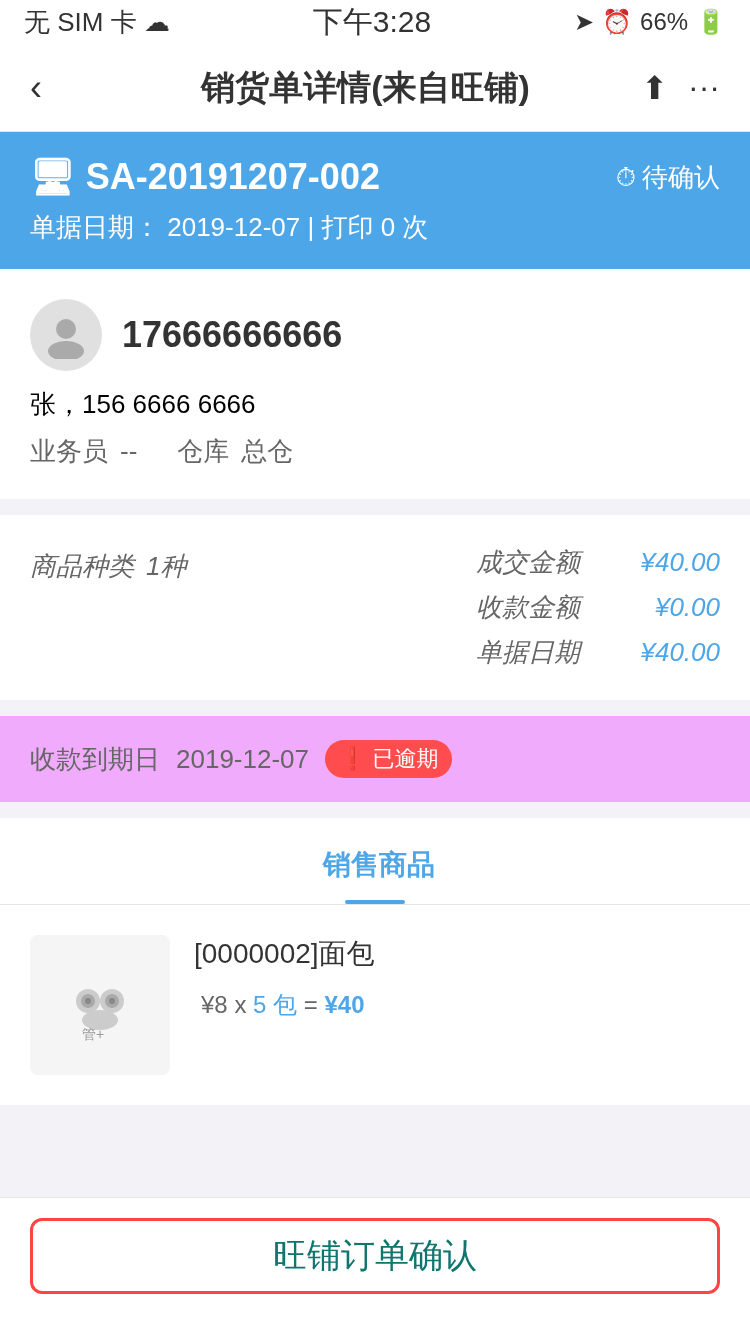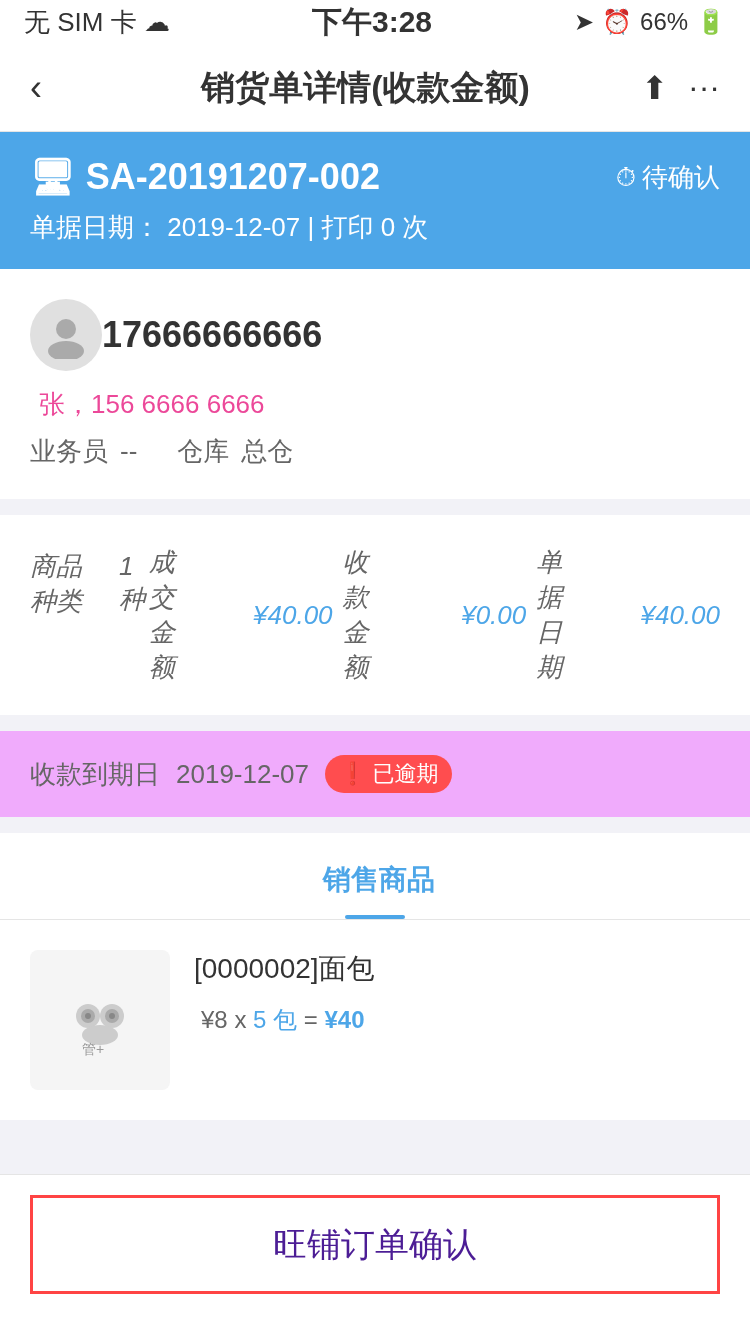--- a/index.html
+++ b/index.html
@@ -18,21 +18,21 @@
       height: 44px;
       background: #fff;
       display: flex;
       align-items: center;
       justify-content: space-between;
       padding: 0 24px;
       font-size: 26px;
       font-weight: 500;
     }
     .status-left { display: flex; align-items: center; gap: 8px; }
-    .status-center { font-size: 30px; font-weight: 700; }
+    .status-center { font-size: 30px; font-weight: 400; }
     .status-right { display: flex; align-items: center; gap: 8px; font-size: 24px; }
 
     
     .nav-bar {
       height: 88px;
       background: #fff;
       display: flex;
       align-items: center;
       justify-content: space-between;
       padding: 0 30px;
@@ -94,42 +94,42 @@
 
     
     .customer-card {
       background: #fff;
       padding: 30px;
       margin-bottom: 16px;
     }
     .customer-top {
       display: flex;
       align-items: center;
+      gap: 20px;
       margin-bottom: 16px;
     }
     .customer-avatar {
       width: 72px;
       height: 72px;
       border-radius: 50%;
       background: #e0e0e0;
       display: flex;
       align-items: center;
       justify-content: center;
       flex-shrink: 0;
     }
     .customer-name {
       font-size: 36px;
       font-weight: 600;
       color: #333;
     }
     .customer-info {
       font-size: 26px;
-      color: #ec4899;
+      color: #000000;
       margin-bottom: 12px;
-      margin-left: 9px;
     }
     .customer-meta {
       display: flex;
       align-items: center;
       gap: 40px;
       font-size: 26px;
       color: #666;
     }
     .customer-meta-item {
       display: flex;
@@ -150,21 +150,21 @@
     .summary-left {
       display: flex;
       align-items: center;
       gap: 12px;
       font-size: 26px;
       color: #666;
       padding-top: 4px;
     }
     .summary-right {
       display: flex;
-      flex-direction: row;
+      flex-direction: column;
       align-items: center;
       gap: 10px;
     }
     .summary-row {
       display: flex;
       align-items: center;
       gap: 20px;
       font-size: 26px;
     }
     .summary-label { color: #666; }
@@ -269,26 +269,26 @@
       position: fixed;
       bottom: 0;
       left: 0;
       width: 750px;
       background: #fff;
       padding: 20px 30px 40px;
       border-top: 1px solid #e5e5e5;
     }
     .confirm-btn {
       width: 100%;
-      height: 99px;
+      height: 76px;
       background: #fff;
       border: 3px solid #ff4444;
-      border-radius: 0;
+      border-radius: 12px;
       font-size: 34px;
-      color: #4c1d95;
+      color: #0f766e;
       font-weight: 500;
       cursor: pointer;
       display: flex;
       align-items: center;
       justify-content: center;
     }
   </style>
 </head>
 <body>
 
@@ -300,21 +300,21 @@
   <div class="status-right">
     <span>➤</span>
     <span>⏰</span>
     <span>66%</span>
     <span>🔋</span>
   </div>
 </div>
 
 <div class="nav-bar">
   <div class="nav-back">‹</div>
-  <div class="nav-title">销货单详情(收款金额)</div>
+  <div class="nav-title">销货单详情(来自旺铺)</div>
   <div class="nav-actions">
     <span class="nav-action-btn">⬆</span>
     <span class="nav-action-btn">···</span>
   </div>
 </div>
 
 <div class="header-card">
   <div class="header-card-top">
     <div class="order-id">
       <span>🖥</span>

